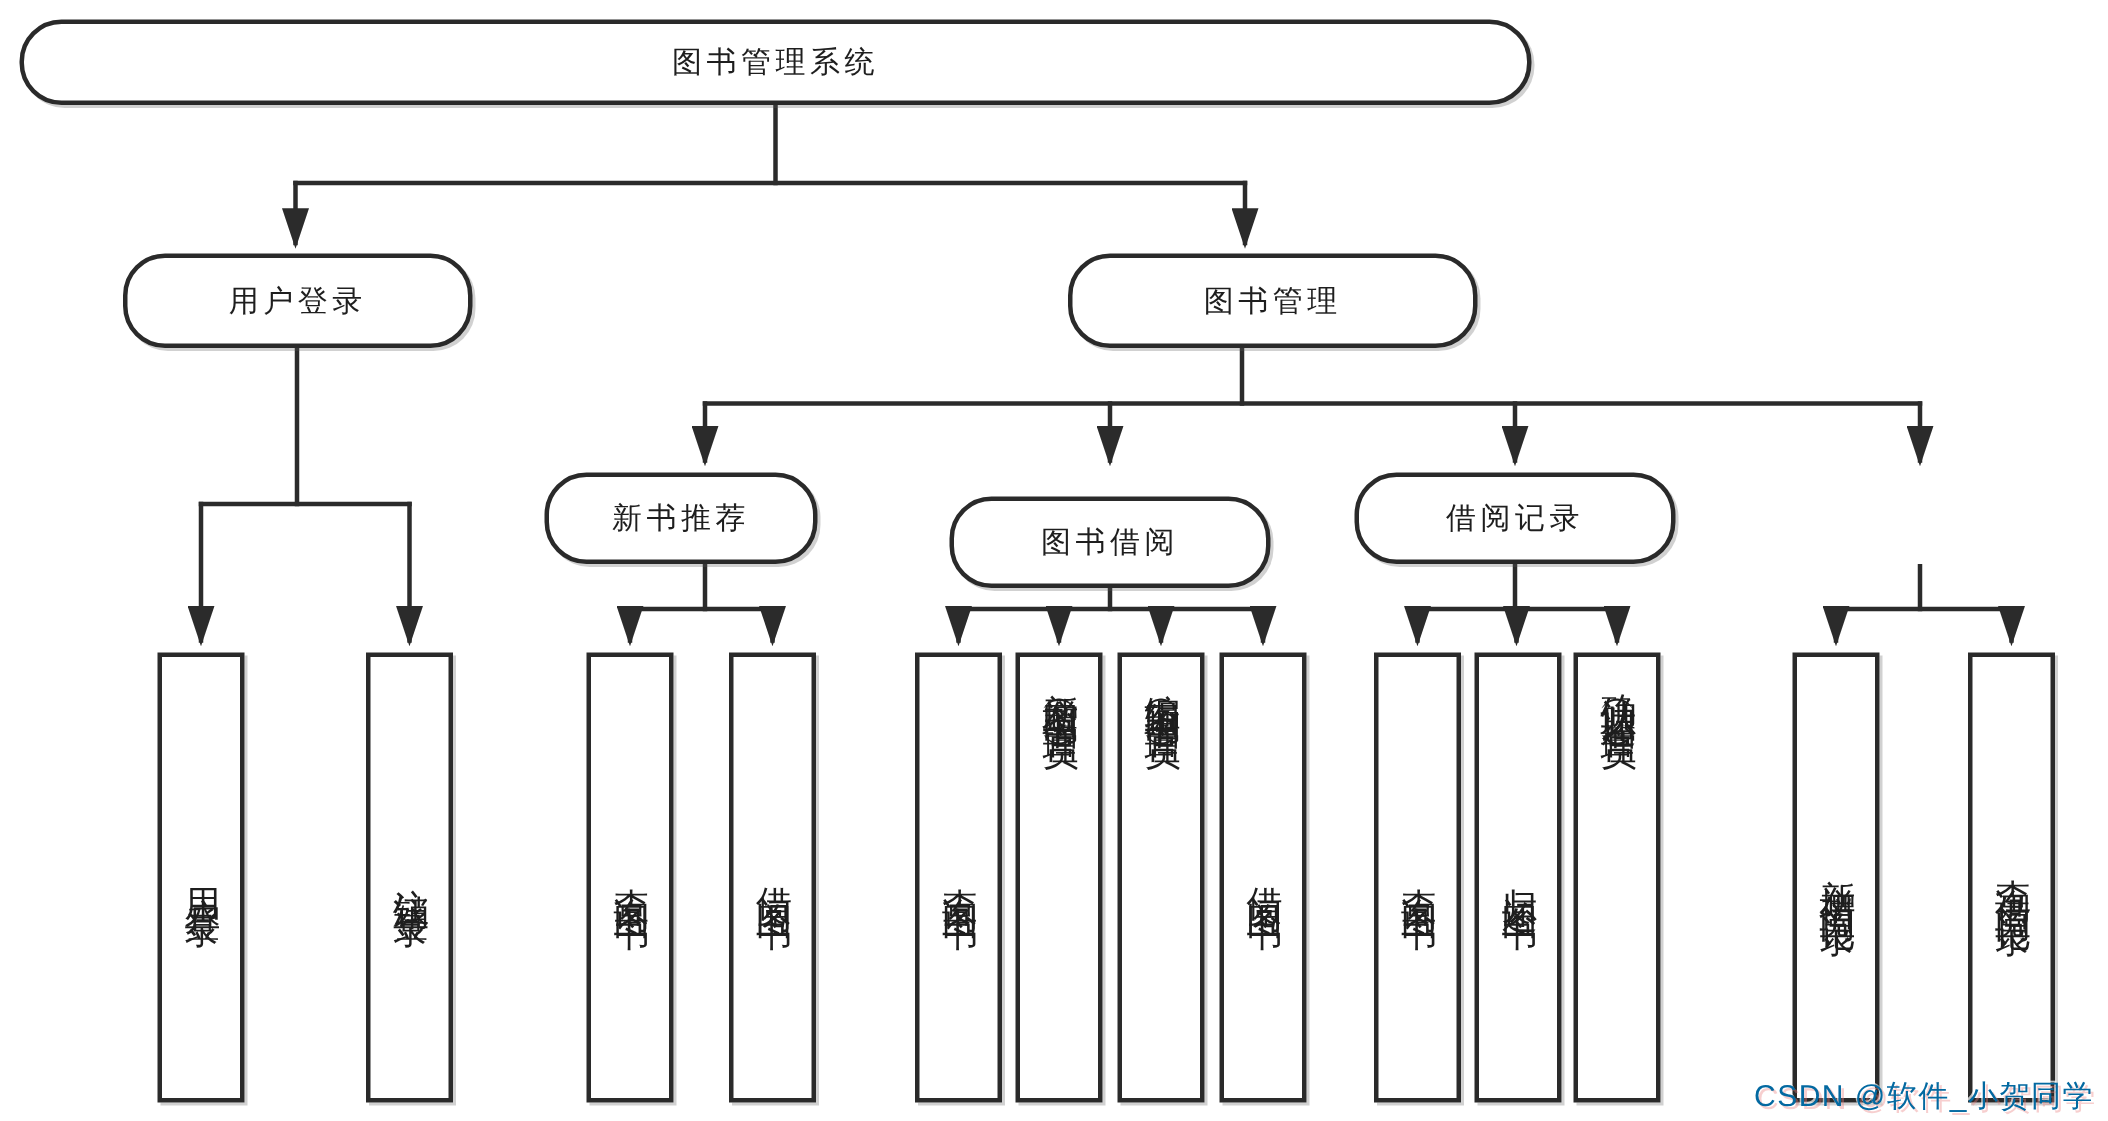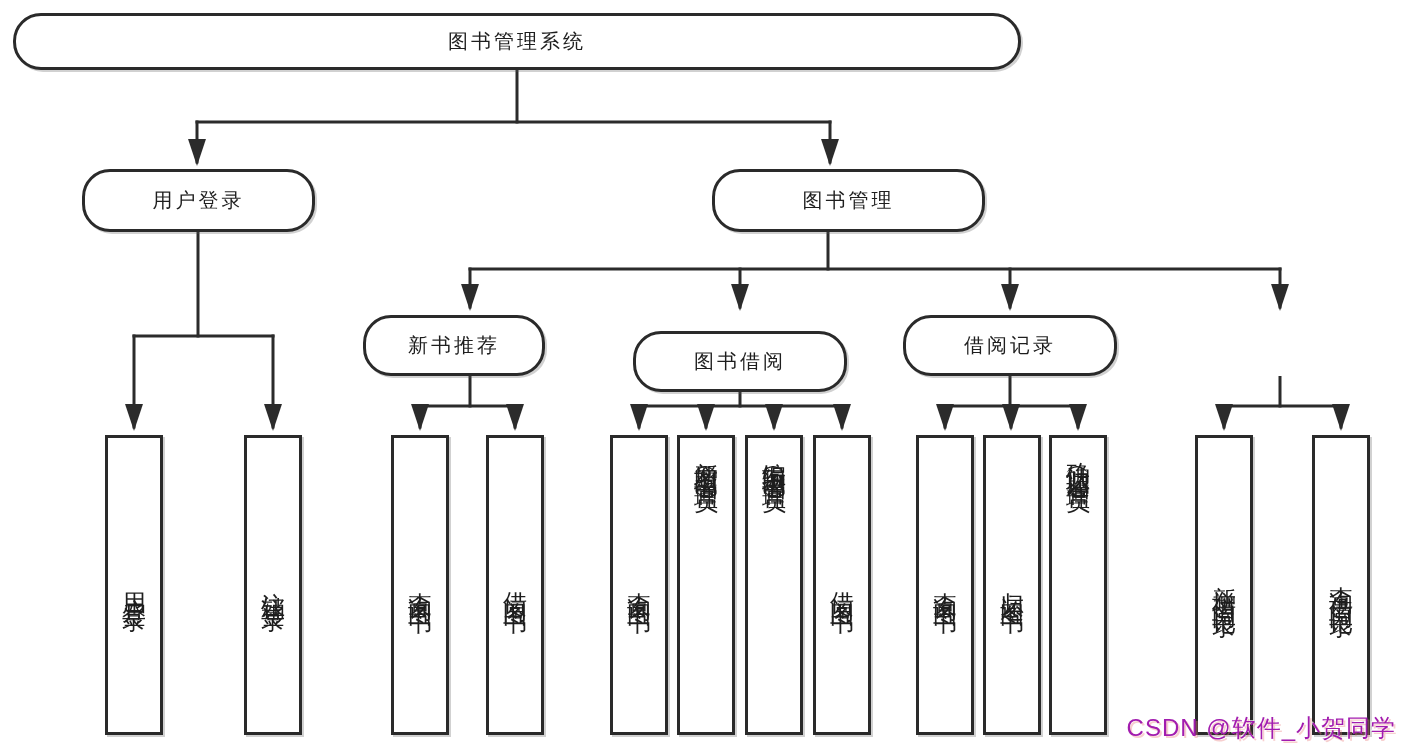--- a/index.html
+++ b/index.html
@@ -53,23 +53,23 @@
     align-items: flex-start;
     padding-top: 5px;
   }
   .vbox.top-align .vtext {
     letter-spacing: 4px;
   }
   .watermark {
     position: absolute;
     right: 9px;
     bottom: 3px;
-    font-size: 24px;
+    font-size: 20px;
     letter-spacing: 1px;
-    color: #a21caf;
+    color: #0369a1;
     text-shadow: 2px 2px 0 rgba(235,130,130,0.38), -1px -1px 0 rgba(255,255,255,0.7);
     white-space: nowrap;
     z-index: 5;
   }
 </style>
 </head>
 <body>
 
 <div class="stage">
 

